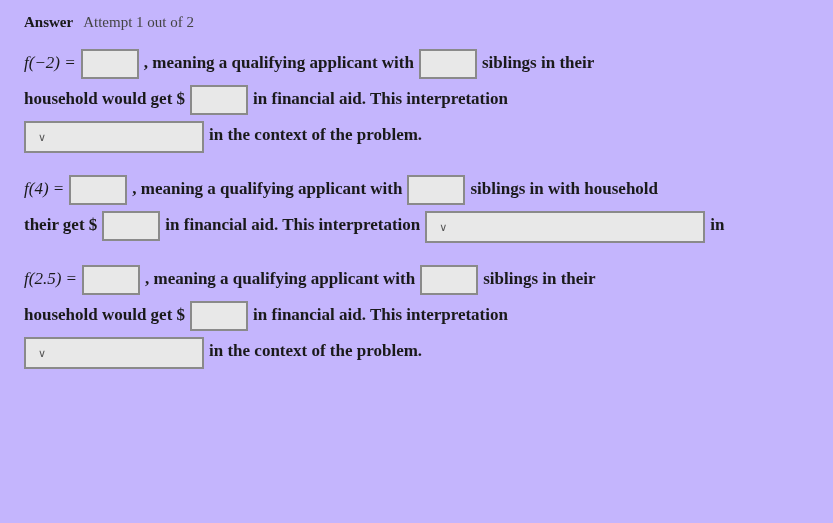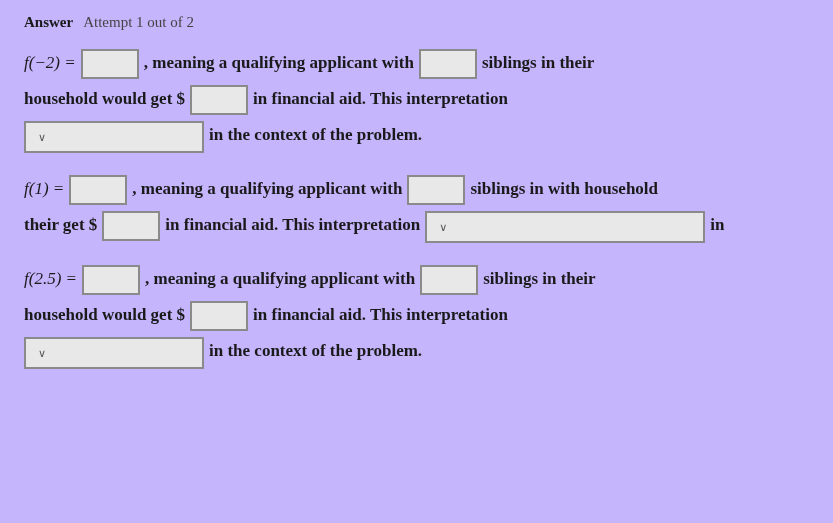--- a/index.html
+++ b/index.html
@@ -148,21 +148,21 @@
       <div class="select-box">
         <span></span>
         <span class="chevron">∨</span>
       </div>
       <span class="text-span">in the context of the problem.</span>
     </div>
   </div>
 
   <div class="section">
     <div class="line">
-      <span class="math-label">f(1) =</span>
+      <span class="math-label">f(4) =</span>
       <span class="math-box"></span>
       <span class="text-span">, meaning a qualifying applicant with</span>
       <span class="math-box-wide"></span>
       <span class="text-span">siblings in with household</span>
     </div>
     <div class="line">
       <span class="text-span">their get $</span>
       <span class="dollar-box"></span>
       <span class="text-span">in financial aid. This interpretation</span>
       <div class="select-box-wide">

